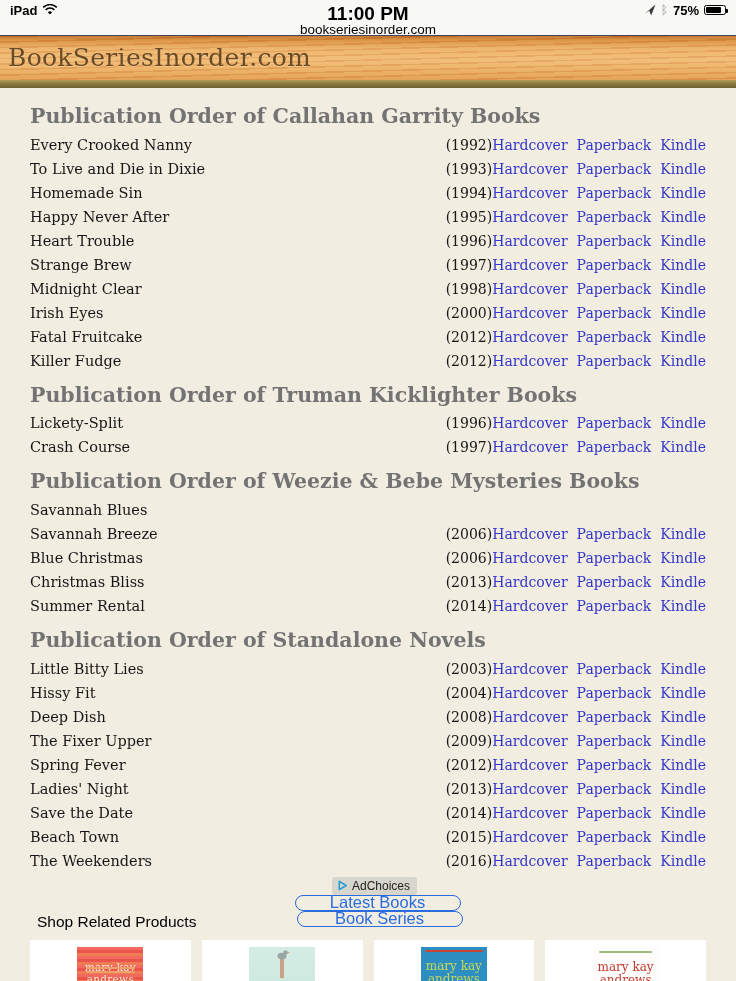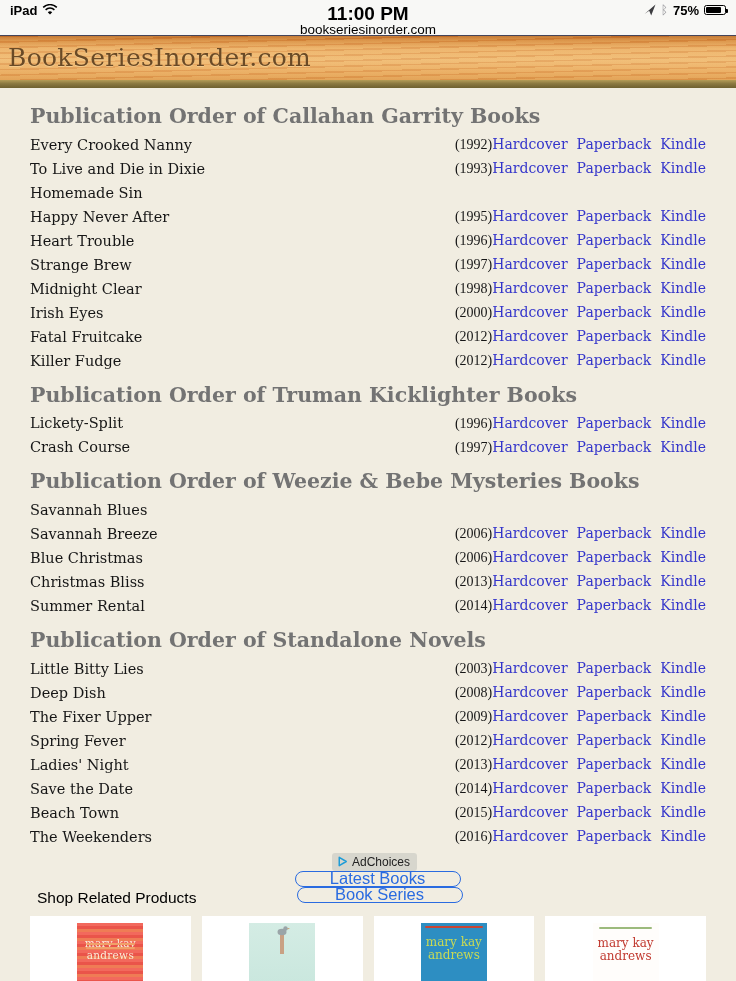--- a/index.html
+++ b/index.html
@@ -44,21 +44,21 @@
   
   .main { padding:0 30px; }
   .series-title {
     font-family:"DejaVu Serif", serif; font-weight:700; font-size:20.5px;
     line-height:1.25; color:#737373; margin:10px 0 3px;
   }
   .series:first-child .series-title { margin-top:16px; }
   .row { display:flex; align-items:center; height:24px; font-size:14.5px; color:#161616; }
   .book-title { white-space:nowrap; }
   .purchase { margin-left:auto; white-space:nowrap; font-size:14px; }
-  .year { color:#161616;font-family:Liberation Serif, serif; }
+  .year { color:#161616; }
   a.buy { color:#3435cb; text-decoration:none; margin-left:9px; cursor:pointer; }
   a.buy.first { margin-left:0; }
 
   
   .footer-row { display:flex; align-items:center; height:30px; margin-top:4px;flex-direction:column; }
   .adchoices {
     display:inline-flex; align-items:center; gap:3px; margin-left:13px;
     background:#d7d6cd; border-radius:3px; padding:2px 7px 2px 4px;
     font-family:"Liberation Sans", sans-serif; font-size:12px; color:#222; cursor:pointer;
   }
@@ -149,20 +149,23 @@
 
   <div class="row">
     <span class="book-title">To Live and Die in Dixie</span>
     <span class="purchase">
       <span class="year">(1993)</span><a class="buy first" href="#">Hardcover</a><a class="buy" href="#">Paperback</a><a class="buy" href="#">Kindle</a>
     </span>
   </div>
 
   <div class="row">
     <span class="book-title">Homemade Sin</span>
+    <span class="purchase">
+      <span class="year">(1994)</span><a class="buy first" href="#">Hardcover</a><a class="buy" href="#">Paperback</a><a class="buy" href="#">Kindle</a>
+    </span>
   </div>
 
   <div class="row">
     <span class="book-title">Happy Never After</span>
     <span class="purchase">
       <span class="year">(1995)</span><a class="buy first" href="#">Hardcover</a><a class="buy" href="#">Paperback</a><a class="buy" href="#">Kindle</a>
     </span>
   </div>
 
   <div class="row">
@@ -268,20 +271,26 @@
   <section class="series">
     <h2 class="series-title">Publication Order of Standalone Novels</h2>
     <div class="rows">
   <div class="row">
     <span class="book-title">Little Bitty Lies</span>
     <span class="purchase">
       <span class="year">(2003)</span><a class="buy first" href="#">Hardcover</a><a class="buy" href="#">Paperback</a><a class="buy" href="#">Kindle</a>
     </span>
   </div>
 
+  <div class="row">
+    <span class="book-title">Hissy Fit</span>
+    <span class="purchase">
+      <span class="year">(2004)</span><a class="buy first" href="#">Hardcover</a><a class="buy" href="#">Paperback</a><a class="buy" href="#">Kindle</a>
+    </span>
+  </div>
 
   <div class="row">
     <span class="book-title">Deep Dish</span>
     <span class="purchase">
       <span class="year">(2008)</span><a class="buy first" href="#">Hardcover</a><a class="buy" href="#">Paperback</a><a class="buy" href="#">Kindle</a>
     </span>
   </div>
 
   <div class="row">
     <span class="book-title">The Fixer Upper</span>

